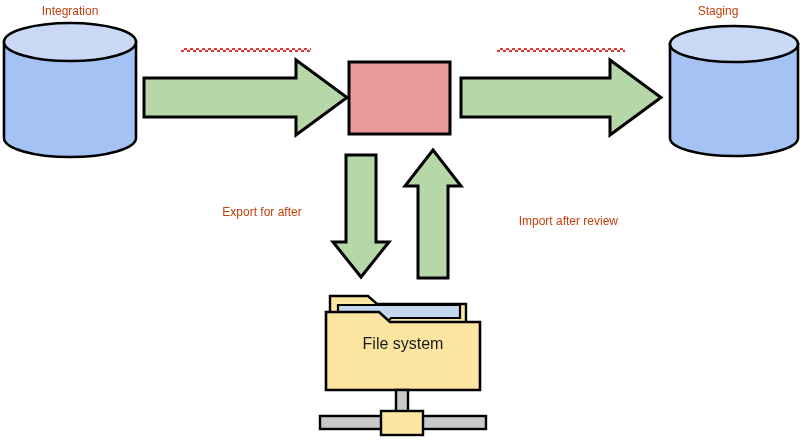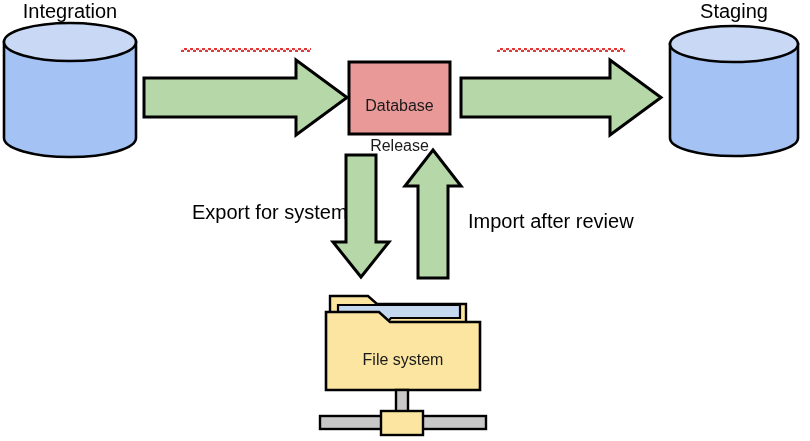--- a/index.html
+++ b/index.html
@@ -22,22 +22,22 @@
     position: absolute;
     left: 0;
     top: 0;
     width: 810px;
     height: 441px;
     display: block;
   }
   .lbl {
     position: absolute;
     font-family: "Liberation Sans", sans-serif;
-    font-size: 20px;
-    color: #000000;
+    font-size: 12px;
+    color: #c2410c;
     white-space: nowrap;
     line-height: 18px;
     text-align: center;
   }
   .lbl.spell {
     text-decoration: none;
   }
   .squiggle {
     position: absolute;
     height: 4px;
@@ -97,30 +97,26 @@
 
       <rect x="320" y="416" width="166" height="13" fill="#C8C8C8" stroke="#000000" stroke-width="2.4"></rect>
 
       <rect x="381" y="411" width="42" height="24" fill="#FCE5A0" stroke="#000000" stroke-width="2.4"></rect>
     </g>
 
   </svg>
 
   <div class="lbl" style="left:0px; top:2px; width:140px;">Integration</div>
 
-  <div class="lbl" style="left:664px; top:2px; width:140px;">Staging</div>
+  <div class="lbl" style="left:648px; top:2px; width:140px;">Staging</div>
 
   <div class="squiggle" style="left:181px; top:48px; width:130px;"></div>
 
   <div class="squiggle" style="left:497px; top:48px; width:128px;"></div>
 
-  <div class="shape-label" style="left:349px; top:76px; width:101px;">
-    <div>Database</div>
-    <div>Release</div>
-  </div>
 
-  <div class="lbl" style="left:192px; top:203px; width:140px;">Export for system</div>
+  <div class="lbl" style="left:192px; top:203px; width:140px;">Export for after</div>
 
   <div class="lbl" style="left:468px; top:212px; width:150px; text-align:right;">Import after review</div>
 
-  <div class="shape-label" style="left:326px; top:350px; width:154px;">File system</div>
+  <div class="shape-label" style="left:326px; top:334px; width:154px;">File system</div>
 
 </div>
 
 </body></html>

